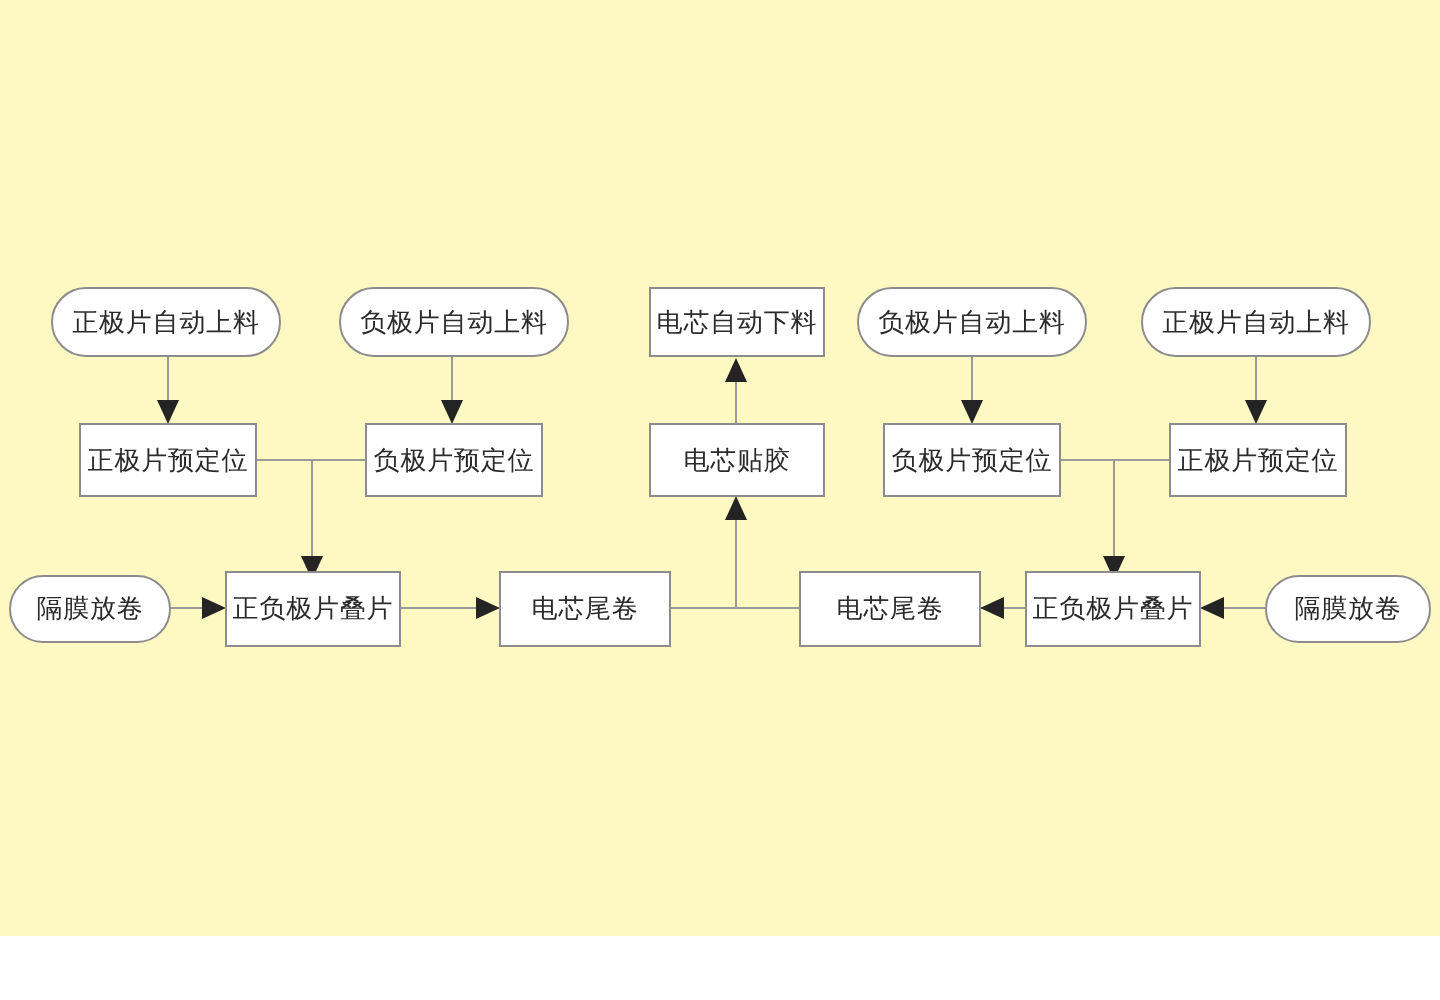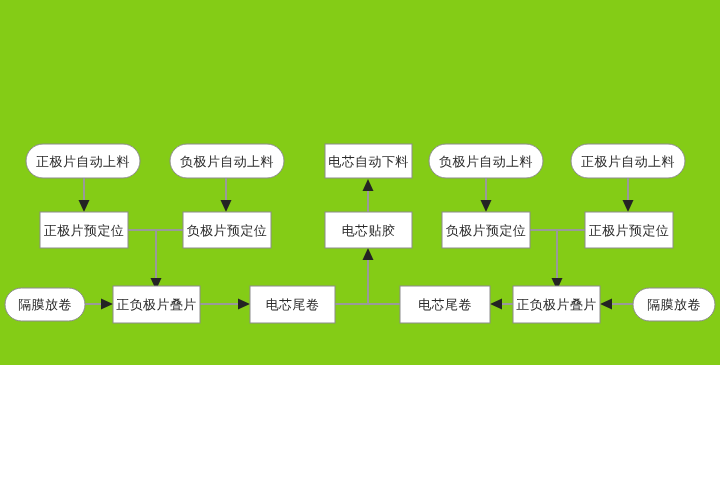--- a/index.html
+++ b/index.html
@@ -3,22 +3,22 @@
 <meta charset="utf-8">
 <style>
   html, body {
     margin: 0;
     padding: 0;
     background: #ffffff;
   }
   #page {
     position: relative;
     width: 720px;
-    height: 365px;
-    background: #84cc16;
+    height: 468px;
+    background: #fef9c3;
     overflow: hidden;
     font-family: "DejaVu Sans", "Liberation Sans", sans-serif;
   }
   #flow {
     position: absolute;
     left: 0;
     top: 0;
     width: 720px;
     height: 500px;
     display: block;

